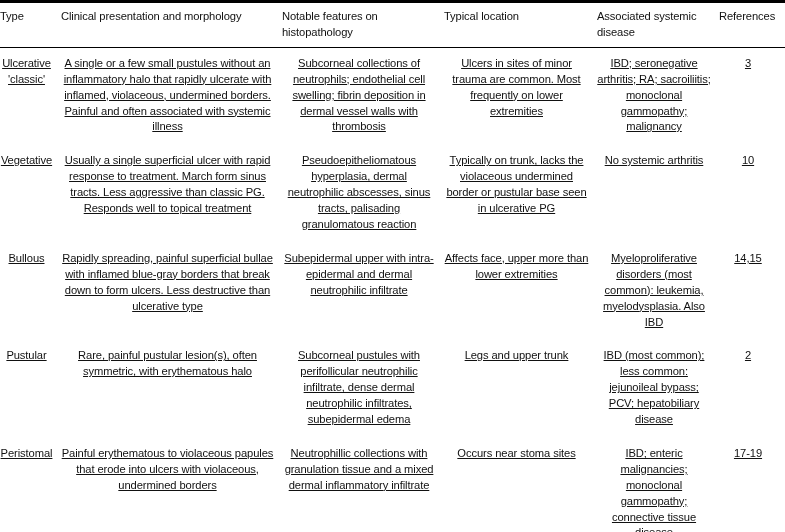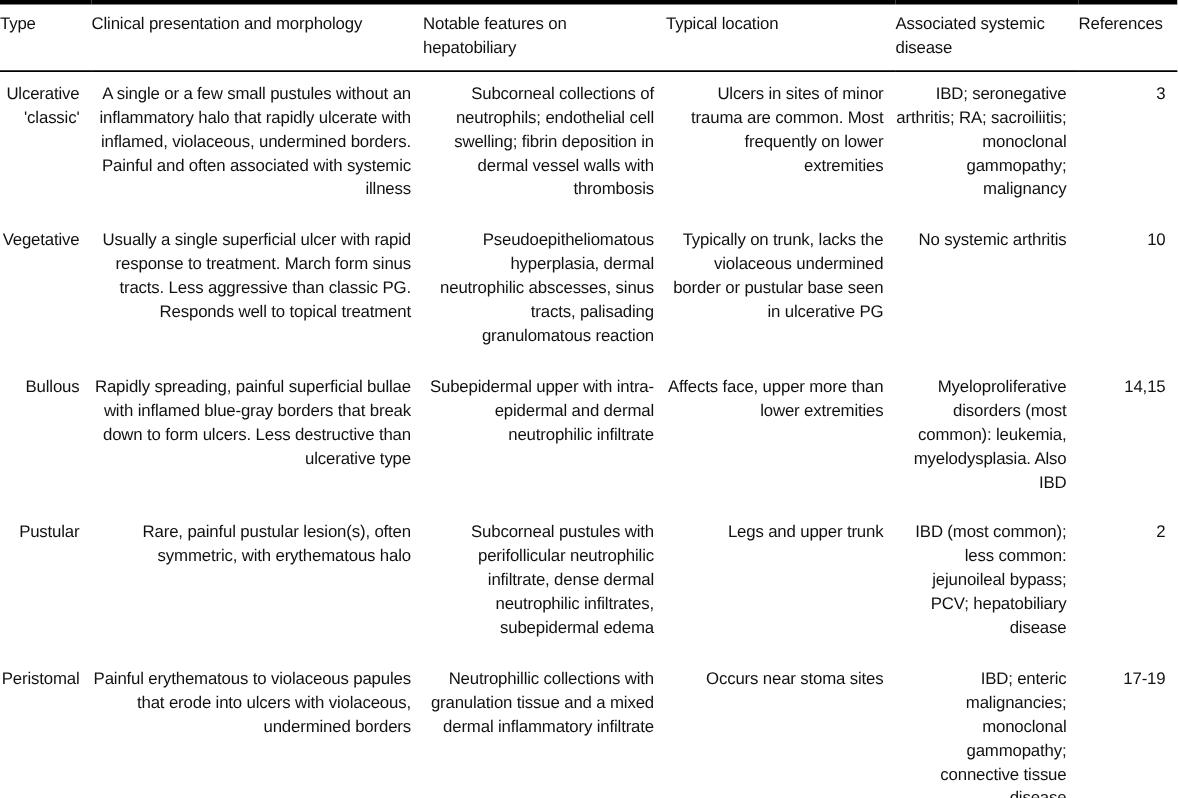--- a/index.html
+++ b/index.html
@@ -39,25 +39,26 @@
   table.ptable thead th {
     text-align: left;
     font-weight: normal;
     vertical-align: top;
     padding: 6px 8px 6px 0;
     border-bottom: 1.4px solid #000;
     letter-spacing: -0.1px;
   }
 
   table.ptable tbody td {
-    text-align: right;
+    text-align: center;
     vertical-align: top;
     padding: 8px 8px 10px 0;
     letter-spacing: -0.1px;
     white-space: pre-line;
+    text-decoration: underline;
   }
 
   
   col.c-type        { width: 61px;  }
   col.c-clinical    { width: 221px; }
   col.c-histo       { width: 162px; }
   col.c-location    { width: 153px; }
   col.c-systemic    { width: 122px; }
   col.c-refs        { width: 66px;  }
 
@@ -74,21 +75,21 @@
       <col class="c-histo">
       <col class="c-location">
       <col class="c-systemic">
       <col class="c-refs">
     </colgroup>
 
     <thead>
       <tr class="head-row">
         <th class="pad-left-4">Type</th>
         <th>Clinical presentation and morphology</th>
-        <th>Notable features on hepatobiliary</th>
+        <th>Notable features on histopathology</th>
         <th>Typical location</th>
         <th>Associated systemic disease</th>
         <th>References</th>
       </tr>
     </thead>
 
     <tbody>
       <tr>
         <td class="pad-left-4">Ulcerative
 'classic'</td>

